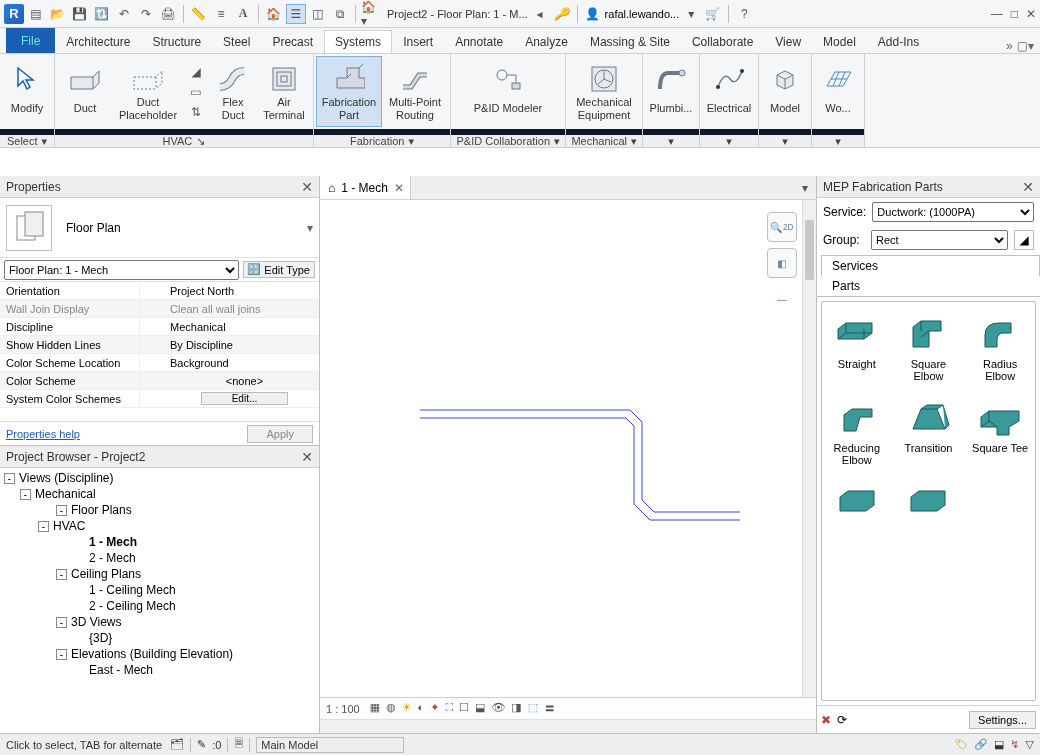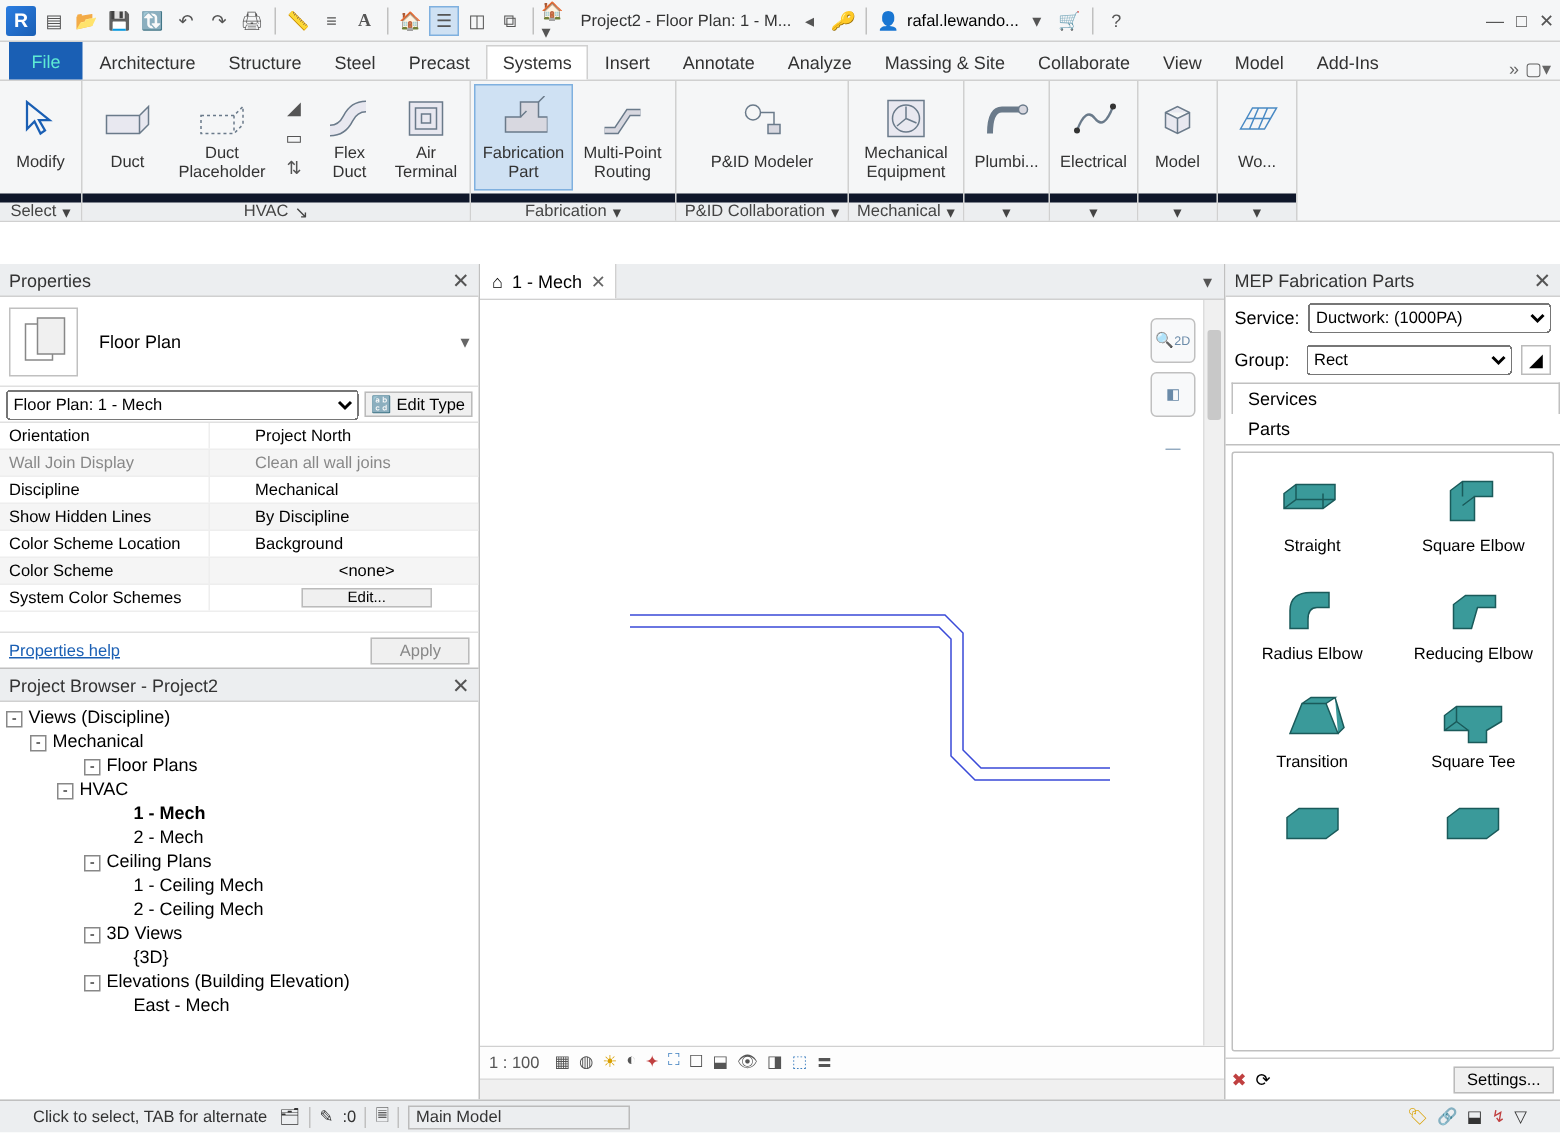--- a/index.html
+++ b/index.html
@@ -88,28 +88,28 @@
 
 
 .right-col { width: 224px; border-left: 1px solid #c0c0c0; display: flex; flex-direction: column; }
 .fab-body { flex: 1; display: flex; flex-direction: column; }
 .fab-row { display: flex; align-items: center; padding: 4px 6px; gap: 6px; font-size: 12px; }
 .fab-row select { flex: 1; font-size: 11px; height: 20px; }
 .fab-tabs { display: flex; border-bottom: 1px solid #c0c0c0; font-size: 12px; padding-left: 4px; flex-direction: column; }
 .fab-tab { padding: 3px 10px; border: 1px solid transparent; border-bottom: none; cursor: pointer; }
 .fab-tab.active { background: #fff; border-color: #c0c0c0; position: relative; top: 1px; }
 .fab-parts { flex: 1; overflow-y: auto; border: 1px solid #c0c0c0; margin: 4px; border-radius: 2px; padding: 4px 0; }
-.fab-grid { display: grid; grid-template-columns: 1fr 1fr; gap: 2px; }
+.fab-grid { display: grid; grid-template-columns: 1fr 1fr 1fr; gap: 2px; }
 .fab-item { display: flex; flex-direction: column; align-items: center; padding: 6px 2px; font-size: 11px; text-align: center; gap: 4px; cursor: pointer; }
 .fab-part-icon { width: 50px; height: 42px; display:flex; align-items:center; justify-content:center; }
 .fab-foot { height: 28px; border-top: 1px solid #d0d0d0; display: flex; align-items: center; padding: 0 4px; gap: 6px; }
 .fab-foot button { margin-left: auto; font-size: 11px; padding: 2px 8px; border:1px solid #bbb; background:#f0f0f0; }
 
 
-.status { position: absolute; left: 0; right: 0; bottom: 0; height: 22px; background: #eceef0; border-top: 1px solid #c0c0c0; display: flex; align-items: center; padding: 0 22px; font-size: 11px; color: #333; gap: 8px; }
+.status { position: absolute; left: 0; right: 0; bottom: 0; height: 22px; background: #eceef0; border-top: 1px solid #c0c0c0; display: flex; align-items: center; padding: 0 6px; font-size: 11px; color: #333; gap: 8px; }
 .status .sb-icons { display:flex; gap:6px; align-items:center; }
 .status .sb-sep { width:1px; height:14px; background:#c0c0c0; }
 .status .sb-model { border:1px solid #bbb; padding:1px 4px; width:148px; text-align:left; }
 .status .sb-right { margin-left:auto; display:flex; gap:6px; align-items:center; }
 
 select, button, input { font-family: inherit; }
 </style>
 </head>
 <body>
 

